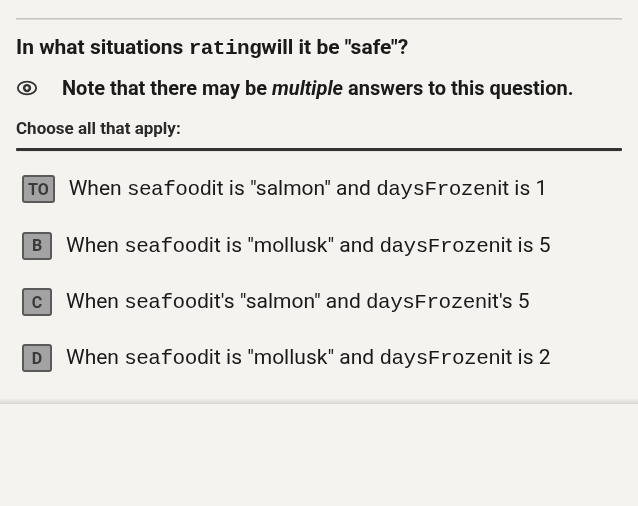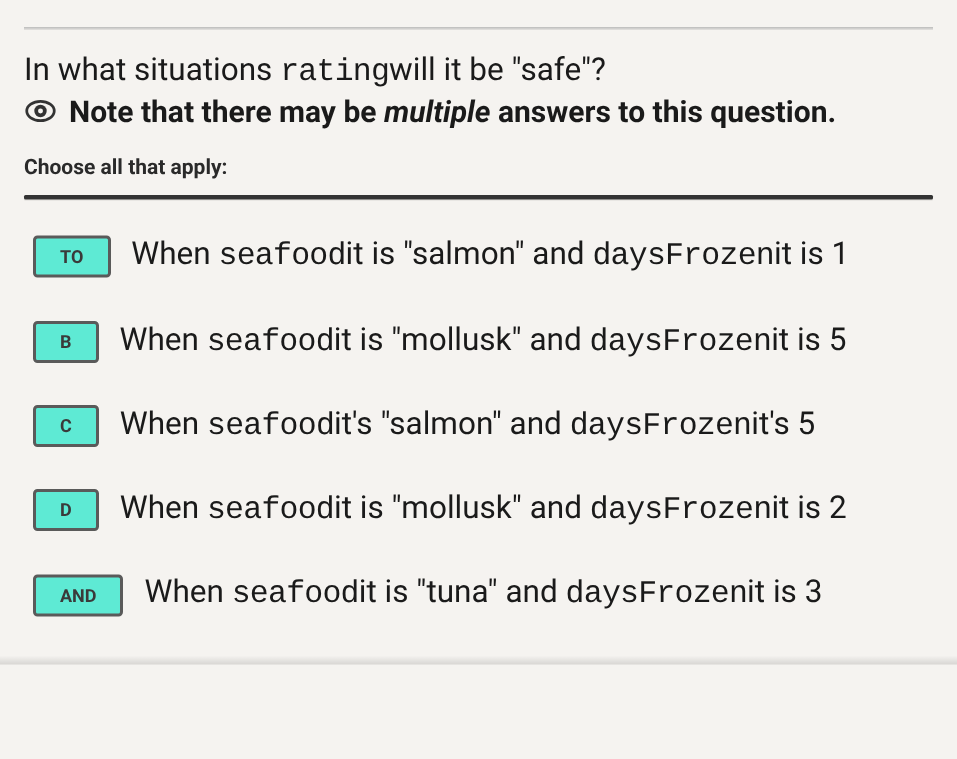--- a/index.html
+++ b/index.html
@@ -14,45 +14,46 @@
     .container {
       padding: 18px 16px 10px 16px;
     }
     .top-rule {
       height: 2px;
       background: linear-gradient(to bottom, #bbb, #e5e3e0);
       margin-bottom: 14px;
     }
     .question {
       font-size: 21px;
-      font-weight: 400;
+      font-weight: 700;
       color: #1a1a1a;
+      margin-bottom: 14px;
       line-height: 1.3;
     }
     .question-plain { font-family: inherit; }
     .mono { font-family: "Courier New", Courier, monospace; letter-spacing: -0.5px; }
     .note-row {
       display: flex;
       align-items: center;
-      gap: 8px;
+      gap: 24px;
       margin-bottom: 18px;
     }
     .eye-icon {
       width: 22px;
       height: 22px;
       flex-shrink: 0;
     }
     .note-text {
       font-size: 20px;
       font-weight: 700;
       color: #1a1a1a;
     }
     .note-text em { font-style: italic; }
     .instruction {
-      font-size: 14px;
+      font-size: 17px;
       font-weight: 700;
       color: #2a2a2a;
       margin-bottom: 10px;
     }
     .divider {
       height: 3px;
       background: #333;
       border-radius: 1px;
       margin-bottom: 10px;
       box-shadow: 0 1px 0 rgba(0,0,0,0.05);
@@ -61,28 +62,28 @@
       display: flex;
       align-items: center;
       gap: 14px;
       padding: 14px 2px 14px 6px;
     }
     .opt-box {
       border: 2px solid #5a5a5a;
       border-radius: 3px;
       min-width: 30px;
       height: 28px;
-      padding: 0 16px;
+      padding: 0 4px;
       display: inline-flex;
       align-items: center;
       justify-content: center;
-      font-size: 12px;
+      font-size: 16px;
       font-weight: 700;
       color: #3a3a3a;
-      background: #5eead4;
+      background: #a3a3a3;
       flex-shrink: 0;
     }
     .opt-text {
       font-size: 21px;
       color: #1a1a1a;
       line-height: 1.3;
     }
     .bottom-shadow {
       height: 6px;
       background: linear-gradient(to top, rgba(0,0,0,0.12), transparent);
@@ -138,21 +139,15 @@
     </span>
   </div>
 
   <div class="option-row">
     <span class="opt-box">D</span>
     <span class="opt-text">
       <span>When </span><span class="mono">seafood</span><span>it is "mollusk" and </span><span class="mono">daysFrozen</span><span>it is 2</span>
     </span>
   </div>
 
-  <div class="option-row">
-    <span class="opt-box">AND</span>
-    <span class="opt-text">
-      <span>When </span><span class="mono">seafood</span><span>it is "tuna" and </span><span class="mono">daysFrozen</span><span>it is 3</span>
-    </span>
-  </div>
 
 </div>
 <div class="bottom-shadow"></div>
 
 </body></html>

